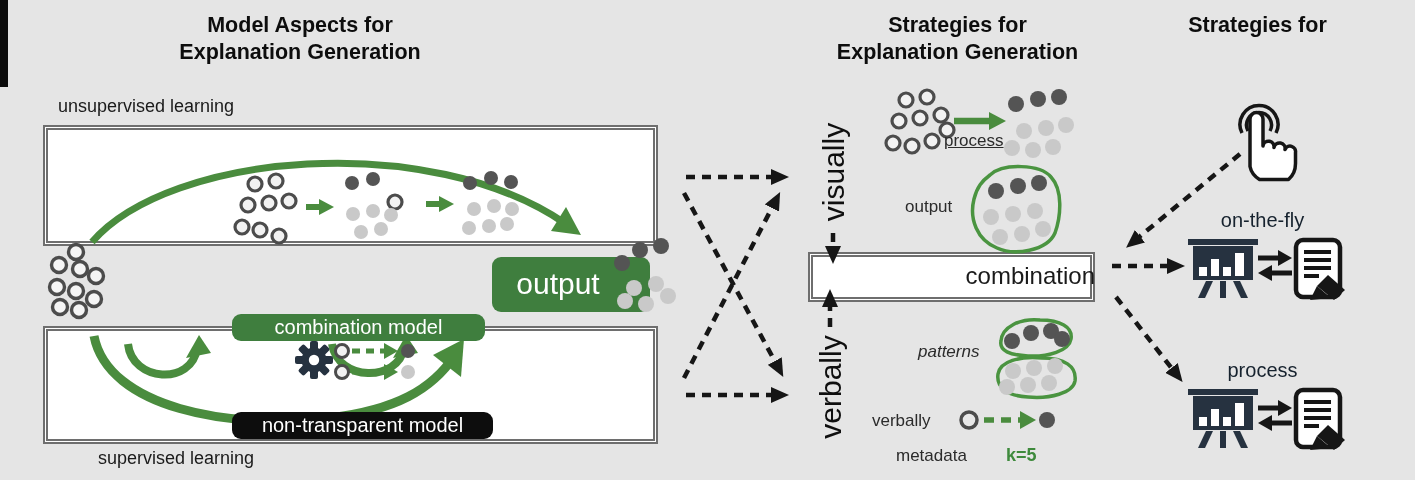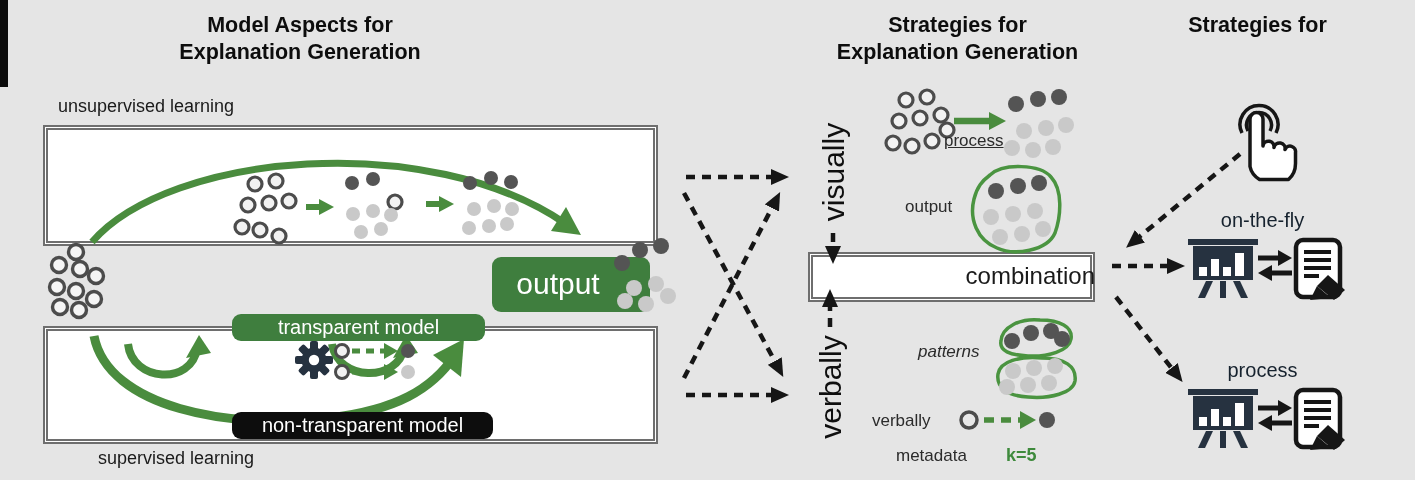--- a/index.html
+++ b/index.html
@@ -43,21 +43,21 @@
 
   <div class="abs plain-label" style="left:58px;top:96px;">unsupervised learning</div>
   <div class="box-outline" style="left:43px;top:125px;width:615px;height:121px;"></div>
   <div class="box-outline" style="left:43px;top:326px;width:615px;height:118px;"></div>
   <div class="abs plain-label" style="left:58px;top:448px;margin-left:40px;">supervised learning</div>
 
   <div class="green-pill io-text" style="left:492px;top:257px;width:158px;height:55px;padding-right:26px;line-height:54px;">
     <span>output</span>
   </div>
   <div class="green-pill model-text" style="left:232px;top:314px;width:253px;height:27px;">
-    <span>transparent model</span>
+    <span>combination model</span>
   </div>
   <div class="black-pill model-text" style="left:232px;top:412px;width:261px;height:27px;">
     <span>non-transparent model</span>
   </div>
 
   <div class="vert-label" style="left:759px;top:155px;width:150px;height:34px;">visually</div>
   <div class="vert-label" style="left:756px;top:370px;width:150px;height:34px;">verbally</div>
 
   <div class="box-outline" style="left:808px;top:252px;width:287px;height:50px;"></div>
   <div class="combo-text" style="left:808px;top:262px;width:287px;">combination</div>

